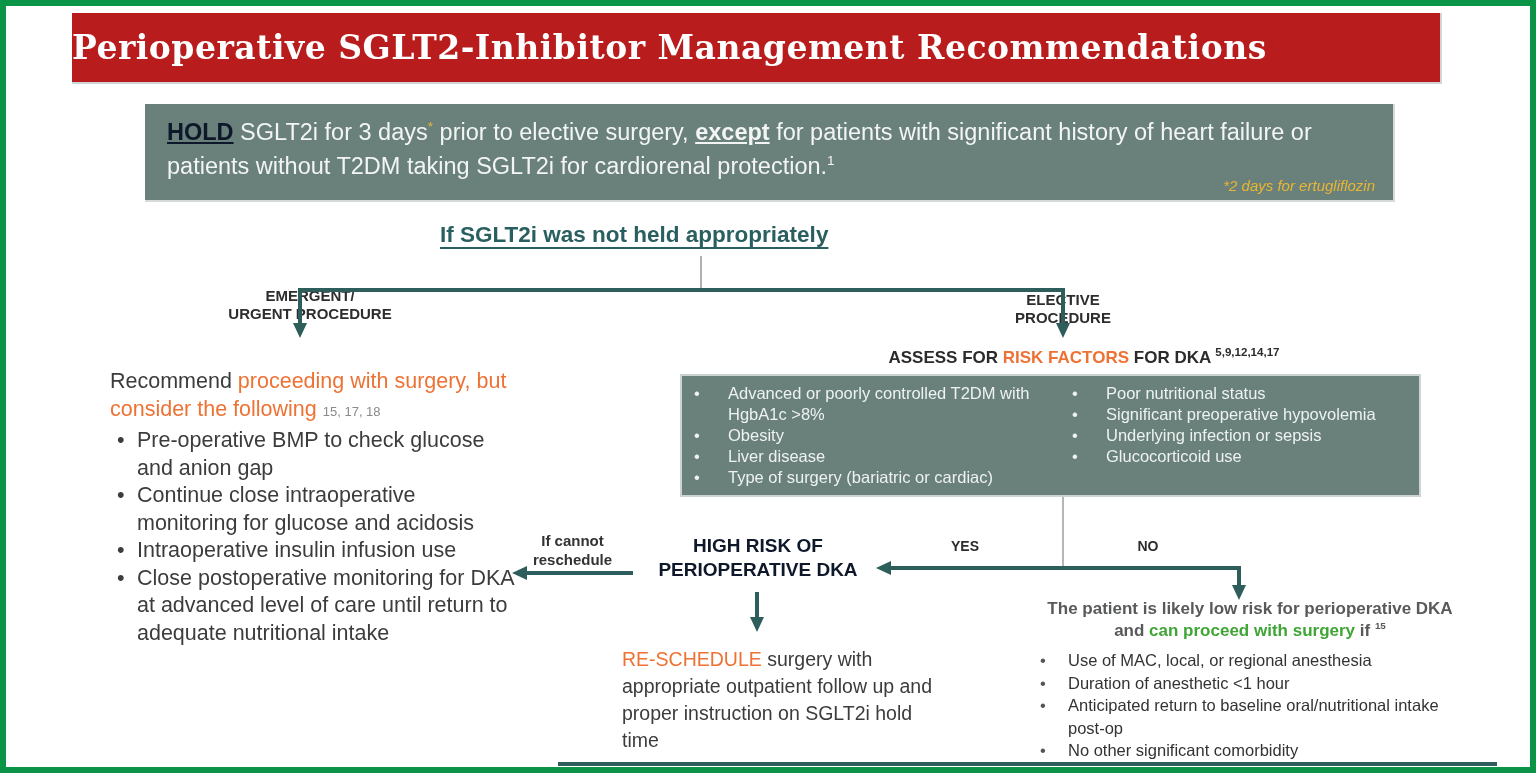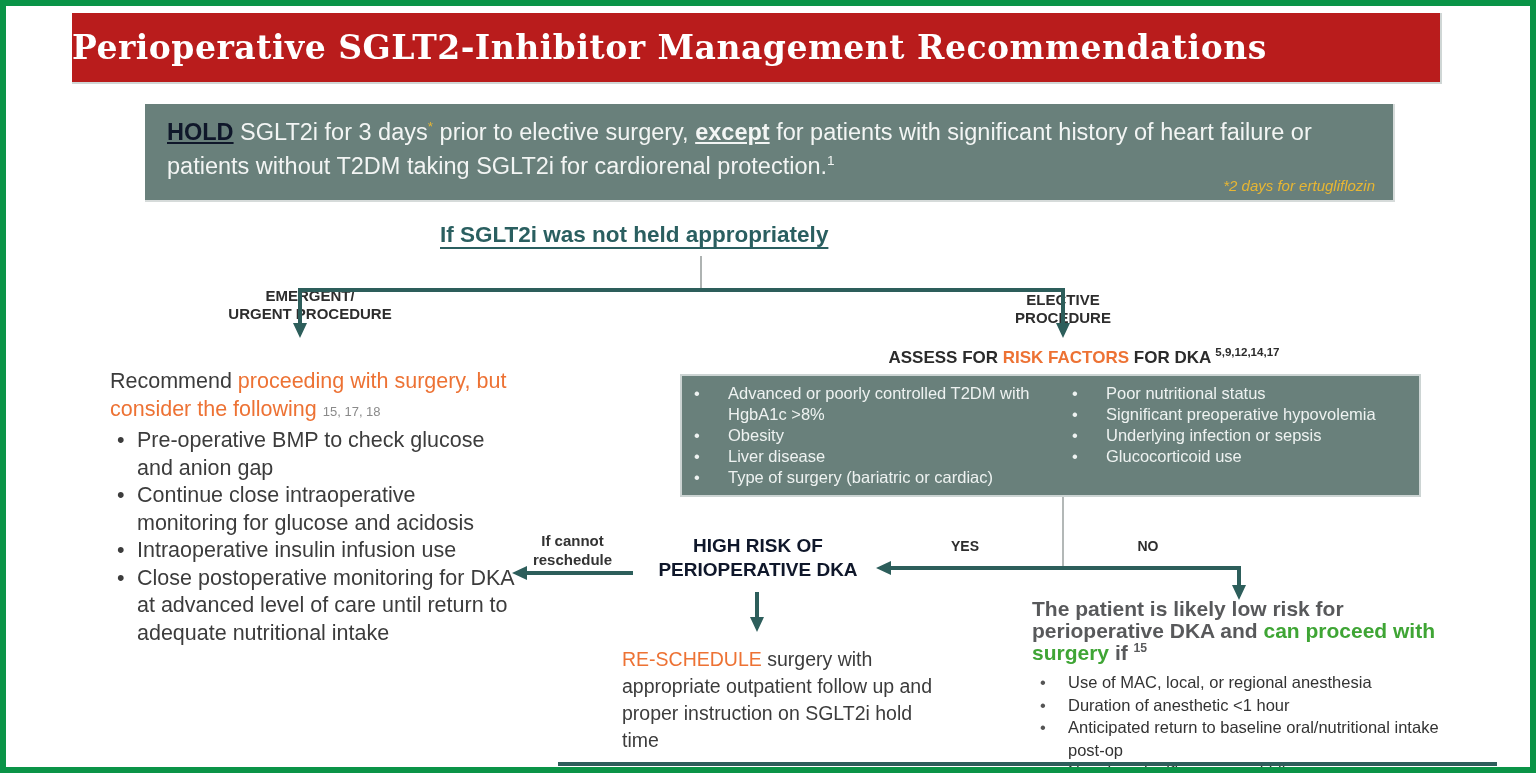--- a/index.html
+++ b/index.html
@@ -90,21 +90,21 @@
   .yes-label,.no-label{width:60px;text-align:center;font-weight:bold;font-size:14px;color:#2d2d2d;}
   .yes-label{left:935px;top:538px;}
   .no-label{left:1118px;top:538px;}
 
   
   .reschedule-block{left:622px;top:646px;width:318px;font-size:19.5px;line-height:27px;color:#3c3c3c;}
   .reschedule-block .orange{font-weight:normal;margin-top:48px;}
 
   
   .low-risk-block{left:1032px;top:598px;width:436px;}
-  .low-risk-head{font-weight:bold;font-size:21px;line-height:22px;color:#58595b;}
+  .low-risk-head{text-align:center;font-weight:bold;font-size:17px;line-height:22px;color:#58595b;}
   .green-text{color:#3fa535;}
   .low-risk-block ul{list-style:none;margin:7px 0 0 0;padding:0;font-size:16.5px;line-height:22.5px;color:#333;}
   .low-risk-block li{position:relative;padding-left:36px;}
   .low-risk-block li::before{content:"\2022";position:absolute;left:8px;color:#555;}
 
   svg.connectors{position:absolute;left:0;top:0;width:1536px;height:773px;z-index:5;pointer-events:none;}
 </style>
 </head>
 <body>
 

